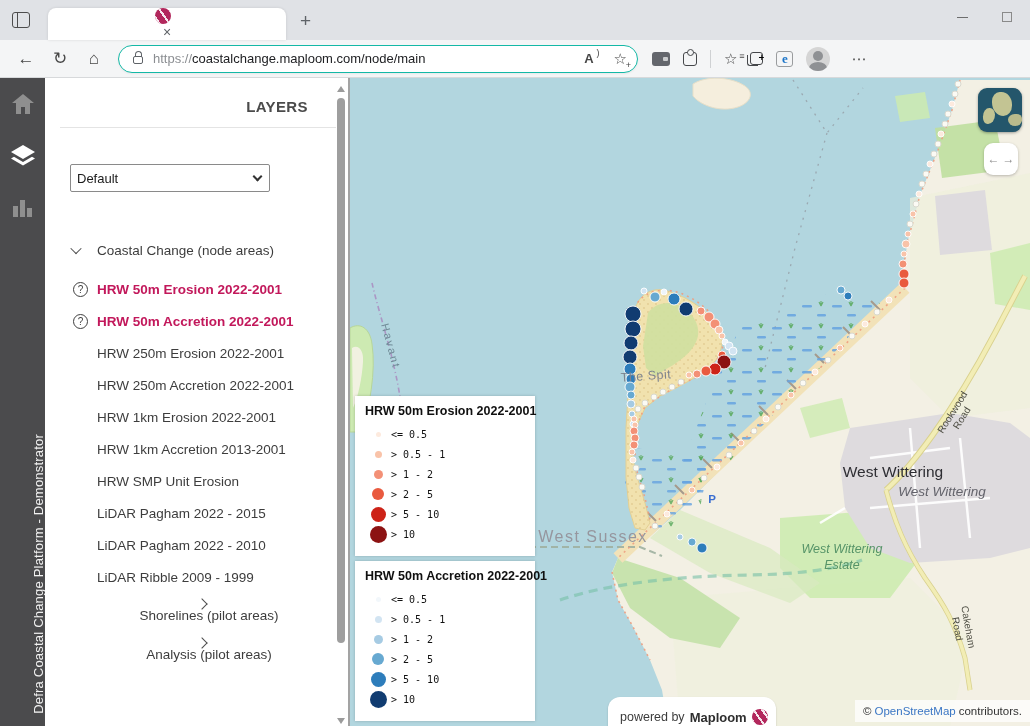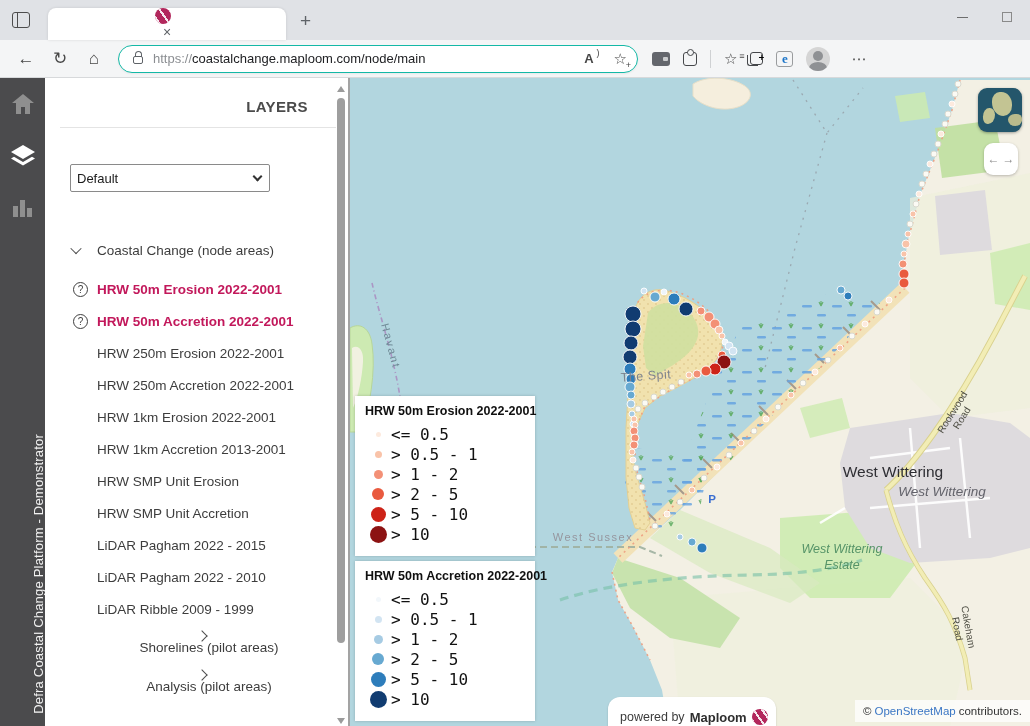--- a/index.html
+++ b/index.html
@@ -76,35 +76,35 @@
   .ps-up { top:0; border-bottom:6px solid #9b9b9b; }
   .ps-down { bottom:0; border-top:6px solid #9b9b9b; }
   .ps-thumb { position:absolute; top:12px; left:1px; width:8px; height:545px; background:#9e9e9e; border-radius:4px; }
 
   
   .map { position:relative; width:680px; height:648px; flex:1; overflow:hidden; background:#b2d6df; }
   #map-svg { position:absolute; left:0; top:0; }
   .map-label { position:absolute; transform:translate(-50%,-50%); white-space:pre-line; text-align:center; pointer-events:none; }
   .water-place { color:#6f8a96; font-size:11px; letter-spacing:2px; }
   .minor-place { color:#7d838d; font-size:12.5px; letter-spacing:.5px; }
-  .region-place { color:#96969e; font-size:11px; letter-spacing:1.5px;text-align:center; }
+  .region-place { color:#96969e; font-size:16px; letter-spacing:1.5px;text-align:center; }
   .town-place { color:#2e2e33; font-size:15.5px; }
   .parish-place { color:#63636b; font-size:13.5px; font-style:italic; }
   .estate-place { color:#569468; font-size:12.5px; font-style:italic; line-height:1.25; }
   .road-place { color:#4f4f45; font-size:10px; }
   .parking-place { color:#3b6fd1; font-size:11.5px; font-weight:bold; }
 
   .legend { position:absolute; left:5px; width:180px; height:160px; background:#fff; box-shadow:0 0 3px rgba(0,0,0,.2); padding:8px 10px 6px 10px; }
   .legend.one { top:318px; }
   .legend.two { top:483px; }
   .lg-title { font-size:12.5px; font-weight:bold; color:#101010; margin-bottom:6px; white-space:nowrap; }
   .lg-item { display:flex; align-items:center; height:20px; }
   .lg-dot-cell { width:26px; display:flex; align-items:center; justify-content:center; flex:0 0 26px; }
   .lg-dot { border-radius:50%; }
-  .lg-label { font-family:"DejaVu Sans Mono", monospace; font-size:16px; color:#111; }
+  .lg-label { font-family:"DejaVu Sans Mono", monospace; font-size:10px; color:#111; }
 
   .overview { position:absolute; left:628px; top:10px; width:44px; height:44px; border-radius:9px; background:#24566b; box-shadow:0 1px 3px rgba(0,0,0,.35); overflow:hidden; }
   .ov-land1 { position:absolute; left:14px; top:4px; width:20px; height:24px; background:#c3c493; border-radius:40% 55% 45% 60%; }
   .ov-land2 { position:absolute; left:5px; top:20px; width:12px; height:16px; background:#c3c493; border-radius:55% 45% 60% 40%; }
   .ov-land3 { position:absolute; left:30px; top:26px; width:14px; height:12px; background:#b9ba8c; border-radius:50% 40% 50% 55%; }
   .pan-btn { position:absolute; left:634px; top:65px; width:34px; height:32px; background:#fff; border-radius:9px; box-shadow:0 1px 3px rgba(0,0,0,.25); display:flex; align-items:center; justify-content:center; gap:3px; color:#8a8a8a; font-size:12px; }
 
   .powered { position:absolute; left:258px; top:619px; height:40px; background:#fff; border-radius:12px; box-shadow:0 1px 2px rgba(0,0,0,.2); display:flex; align-items:center; padding:0 8px 0 12px; gap:5px; font-size:12.5px; color:#3c3c3c; }
   .powered b { font-size:13px; color:#2e2e2e; }
   .maploom-logo { width:16px; height:16px; border-radius:50%; background:#b2275c; position:relative; overflow:hidden; }
@@ -206,23 +206,20 @@
           <span class="lbl">HRW 250m Accretion 2022-2001</span>
         </div>
         <div class="tree-row leaf">
           <span class="lbl">HRW 1km Erosion 2022-2001</span>
         </div>
         <div class="tree-row leaf">
           <span class="lbl">HRW 1km Accretion 2013-2001</span>
         </div>
         <div class="tree-row leaf">
           <span class="lbl">HRW SMP Unit Erosion</span>
-        </div>
-        <div class="tree-row leaf">
-          <span class="lbl">HRW SMP Unit Accretion</span>
         </div>
         <div class="tree-row leaf">
           <span class="lbl">LiDAR Pagham 2022 - 2015</span>
         </div>
         <div class="tree-row leaf">
           <span class="lbl">LiDAR Pagham 2022 - 2010</span>
         </div>
         <div class="tree-row leaf">
           <span class="lbl">LiDAR Ribble 2009 - 1999</span>
         </div>

